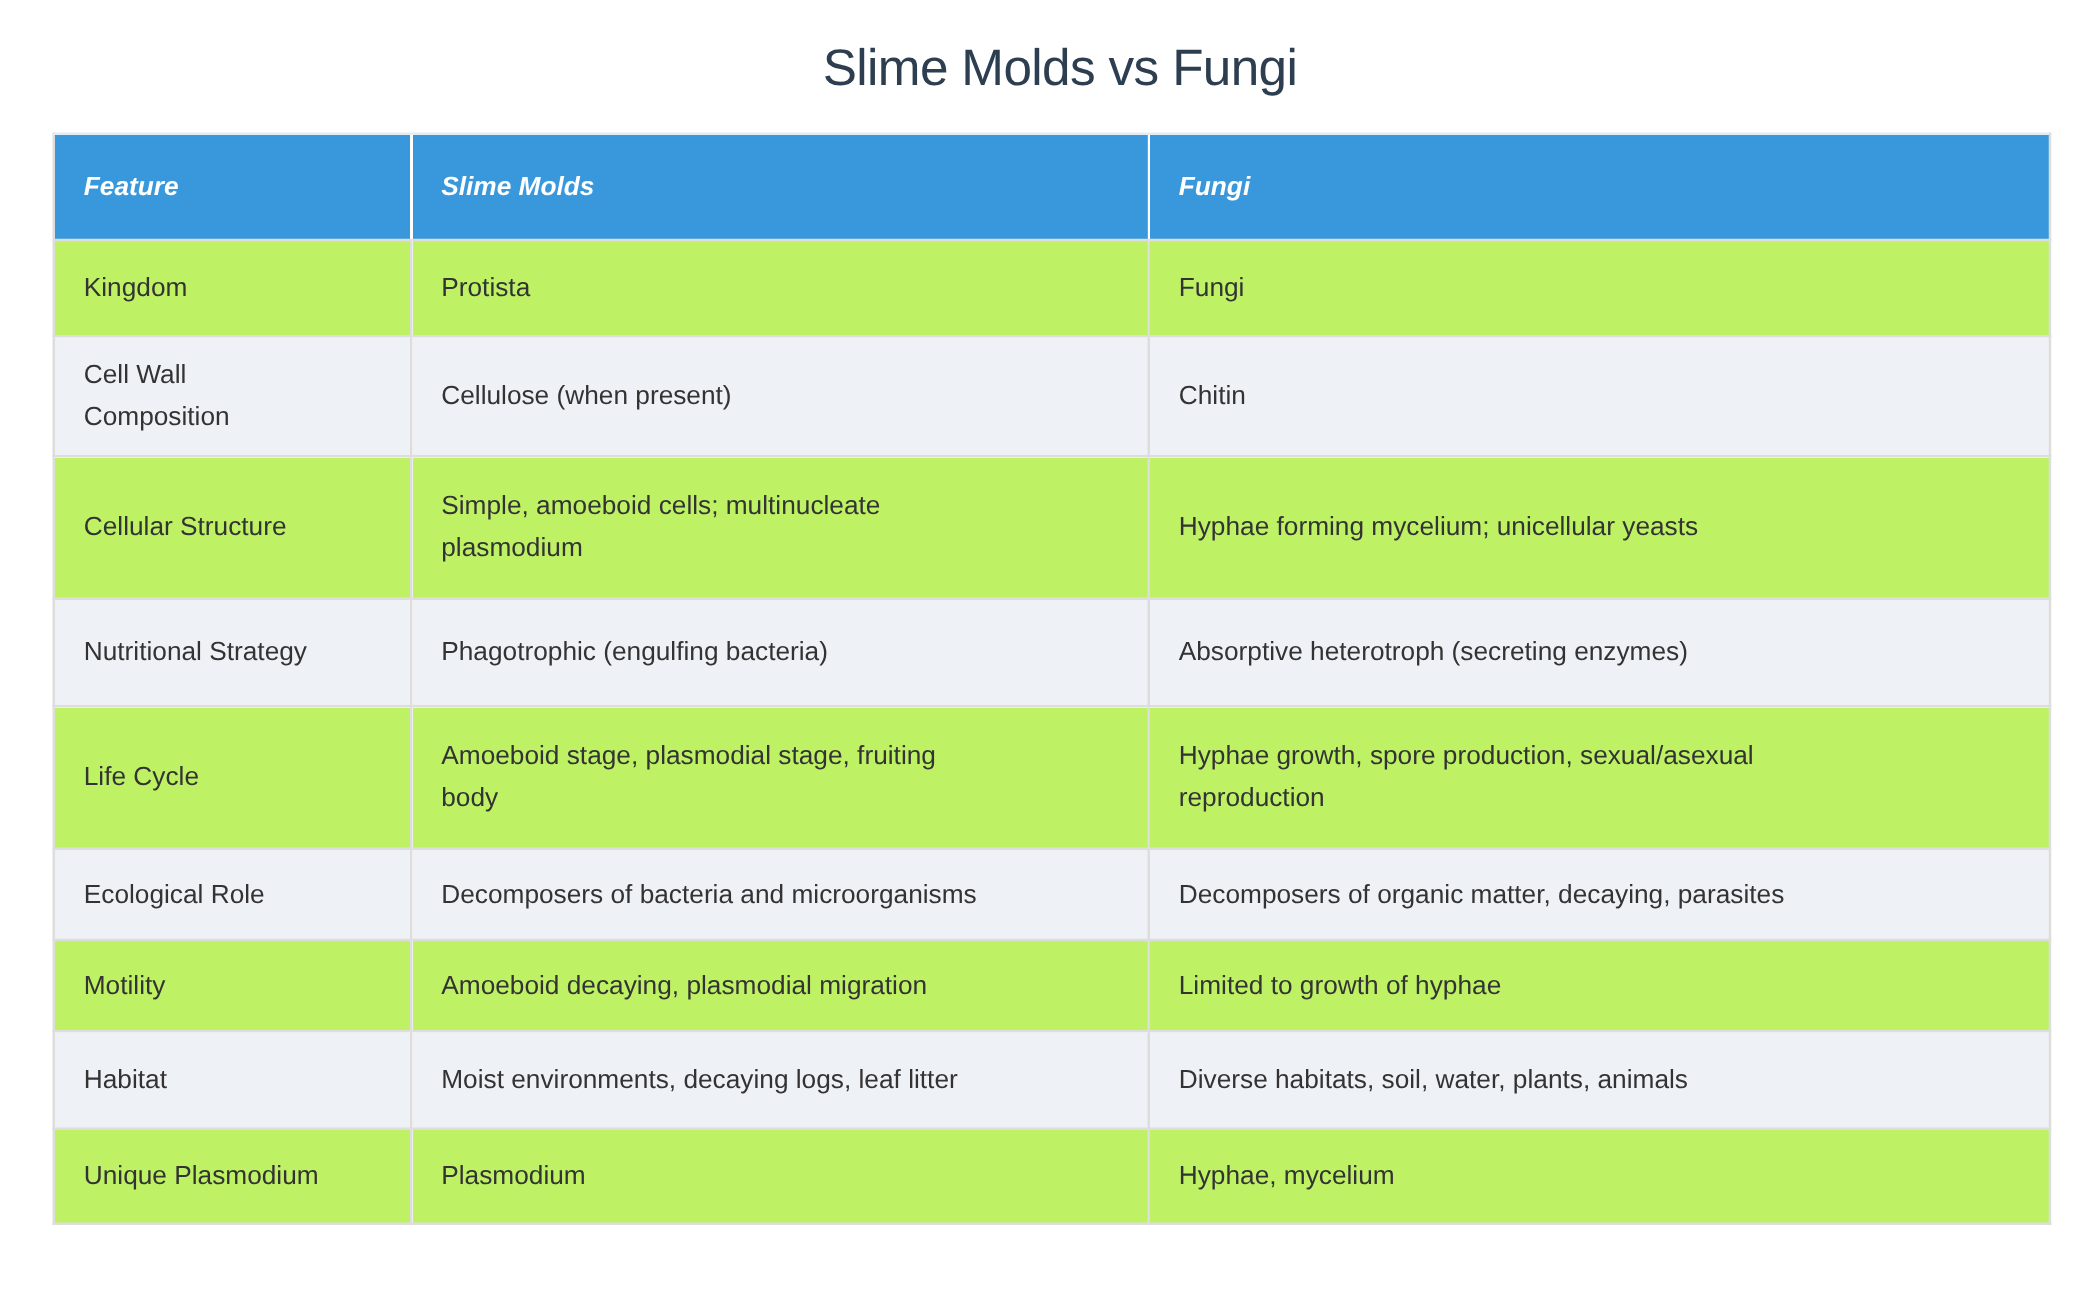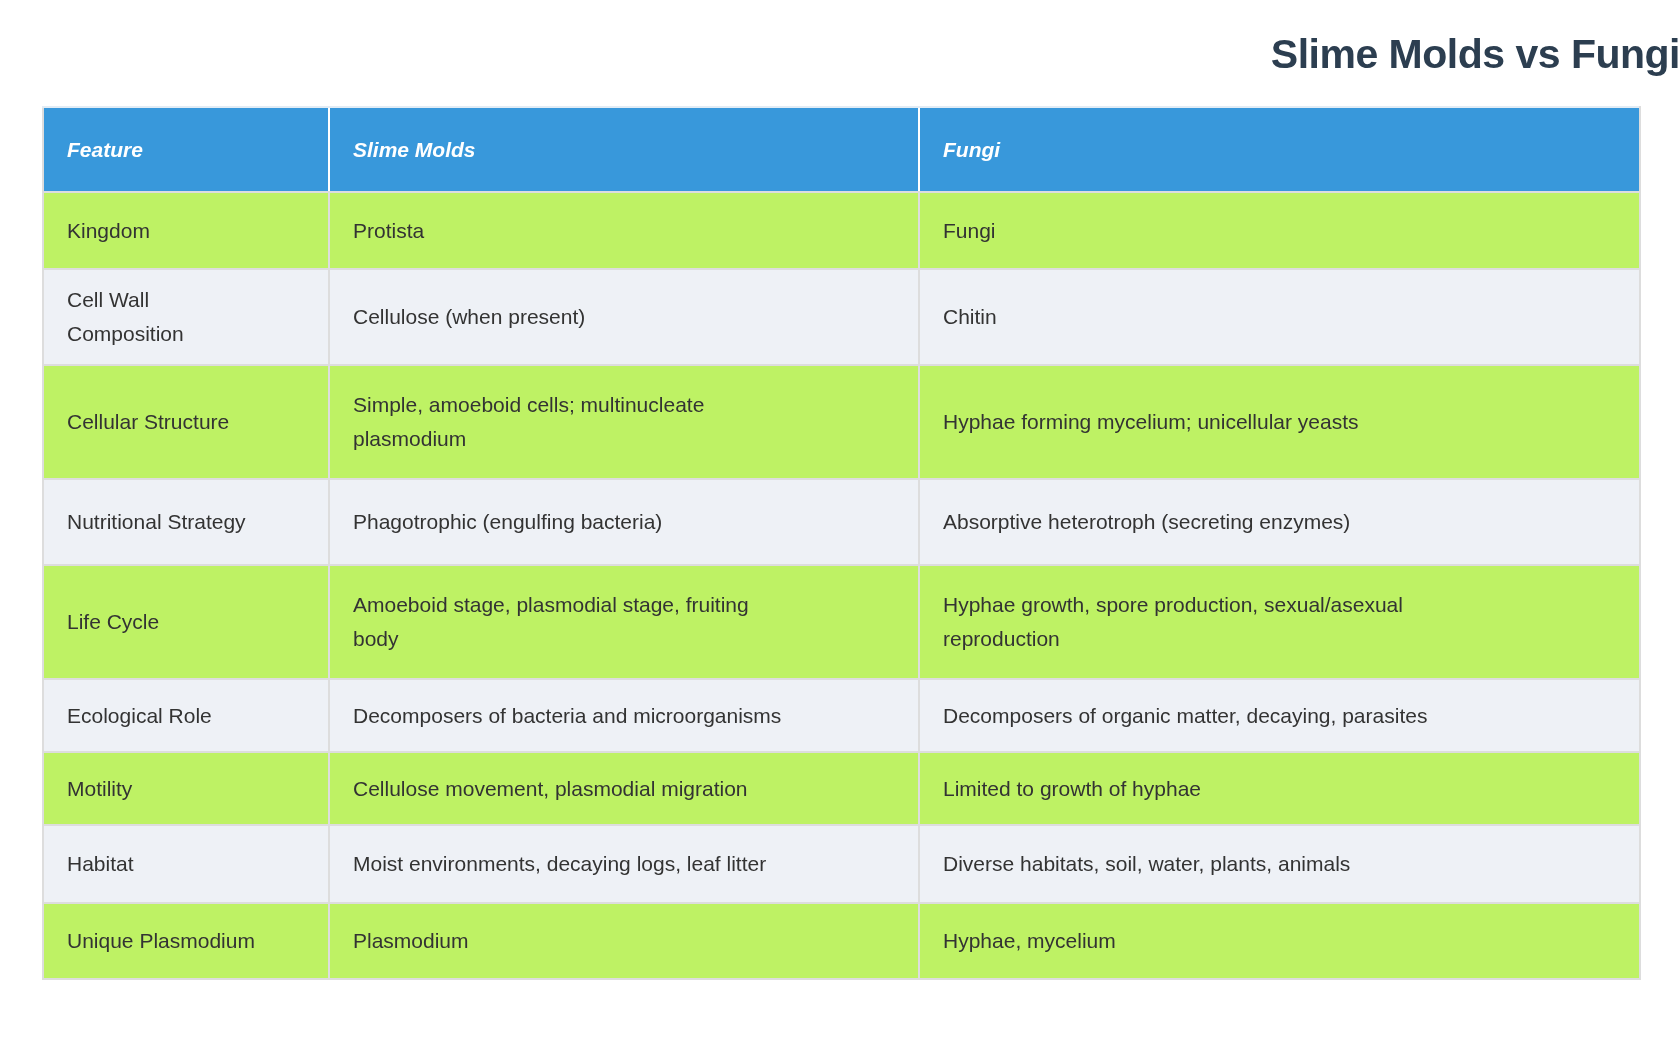--- a/index.html
+++ b/index.html
@@ -6,24 +6,24 @@
     margin: 0;
     padding: 0;
     background: #ffffff;
     width: 1680px;
     height: 1048px;
     overflow: hidden;
     font-family: "Liberation Sans", "DejaVu Sans", sans-serif;
   }
   .page-title {
     margin: 30px 0 0 16px;
-    text-align: right;
+    text-align: center;
     font-size: 41px;
     line-height: 49px;
-    font-weight: bold;
+    font-weight: normal;
     letter-spacing: -0.5px;
     color: #2c3e50;
   }
   table.compare {
     margin: 27px 0 0 42px;
     width: 1597px;
     border-collapse: collapse;
     table-layout: fixed;
   }
   table.compare th,
@@ -104,21 +104,21 @@
       <td>Hyphae growth, spore production, sexual/asexual
 reproduction</td>
     </tr>
     <tr class="stripe" style="height:73px">
       <td>Ecological Role</td>
       <td>Decomposers of bacteria and microorganisms</td>
       <td>Decomposers of organic matter, decaying, parasites</td>
     </tr>
     <tr style="height:73px">
       <td>Motility</td>
-      <td>Cellulose movement, plasmodial migration</td>
+      <td>Amoeboid decaying, plasmodial migration</td>
       <td>Limited to growth of hyphae</td>
     </tr>
     <tr class="stripe" style="height:78px">
       <td>Habitat</td>
       <td>Moist environments, decaying logs, leaf litter</td>
       <td>Diverse habitats, soil, water, plants, animals</td>
     </tr>
     <tr style="height:76px">
       <td>Unique Plasmodium</td>
       <td>Plasmodium</td>

